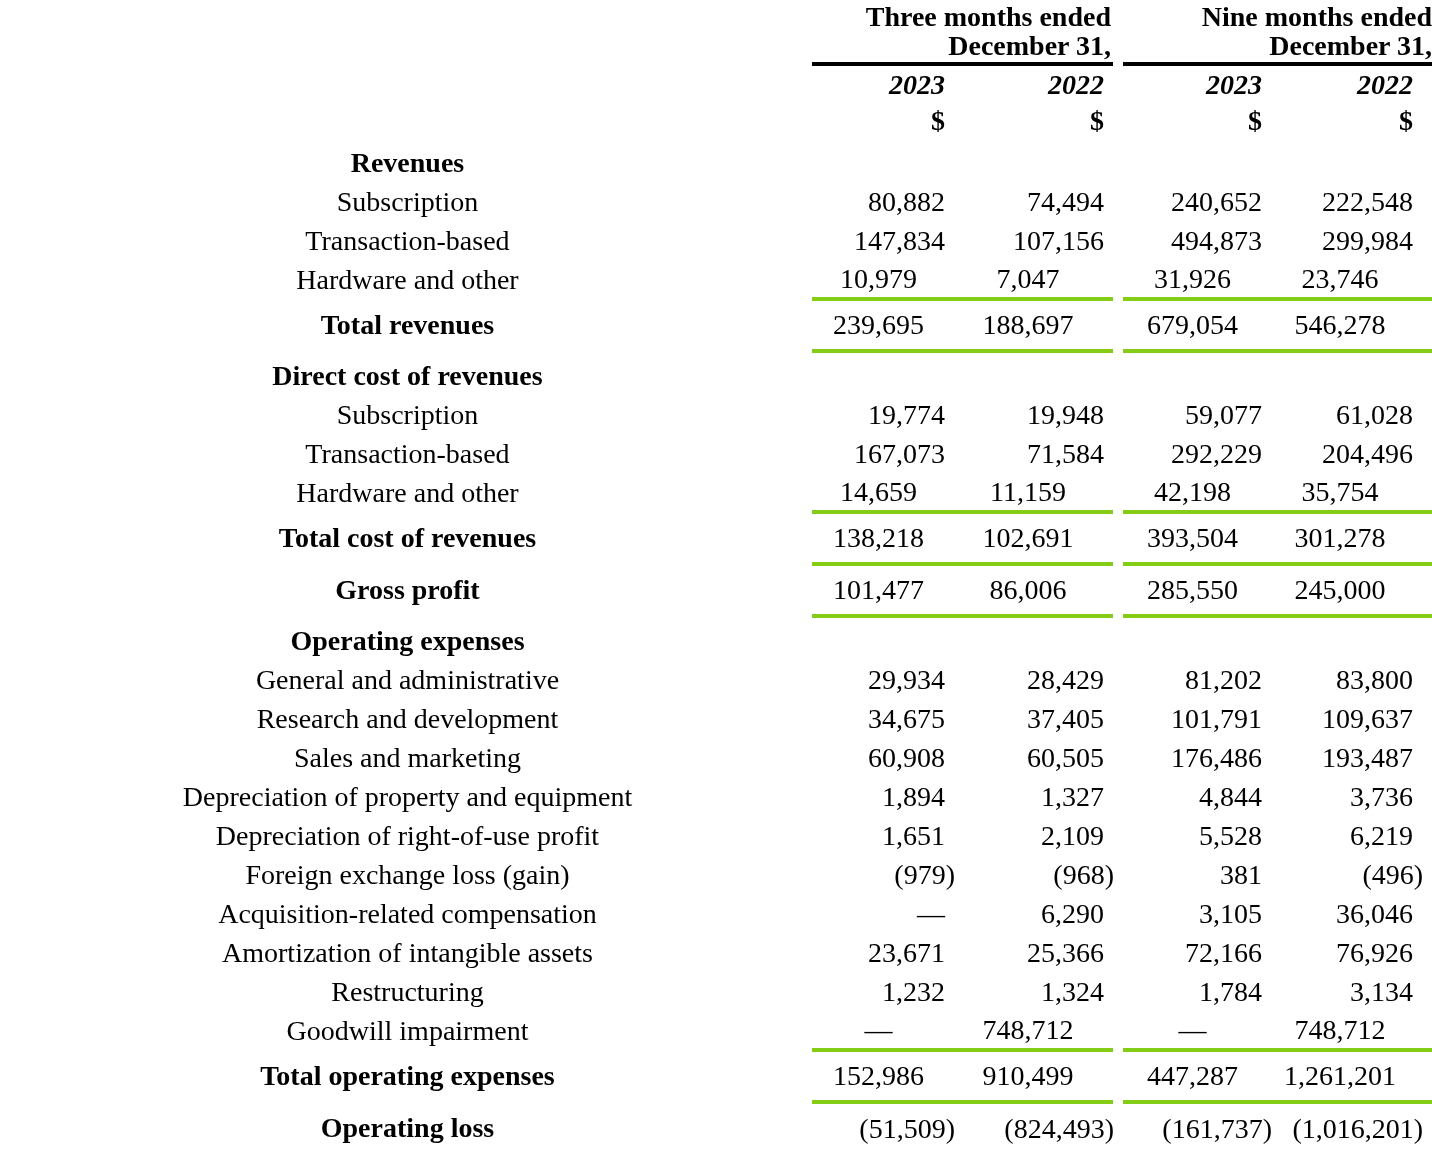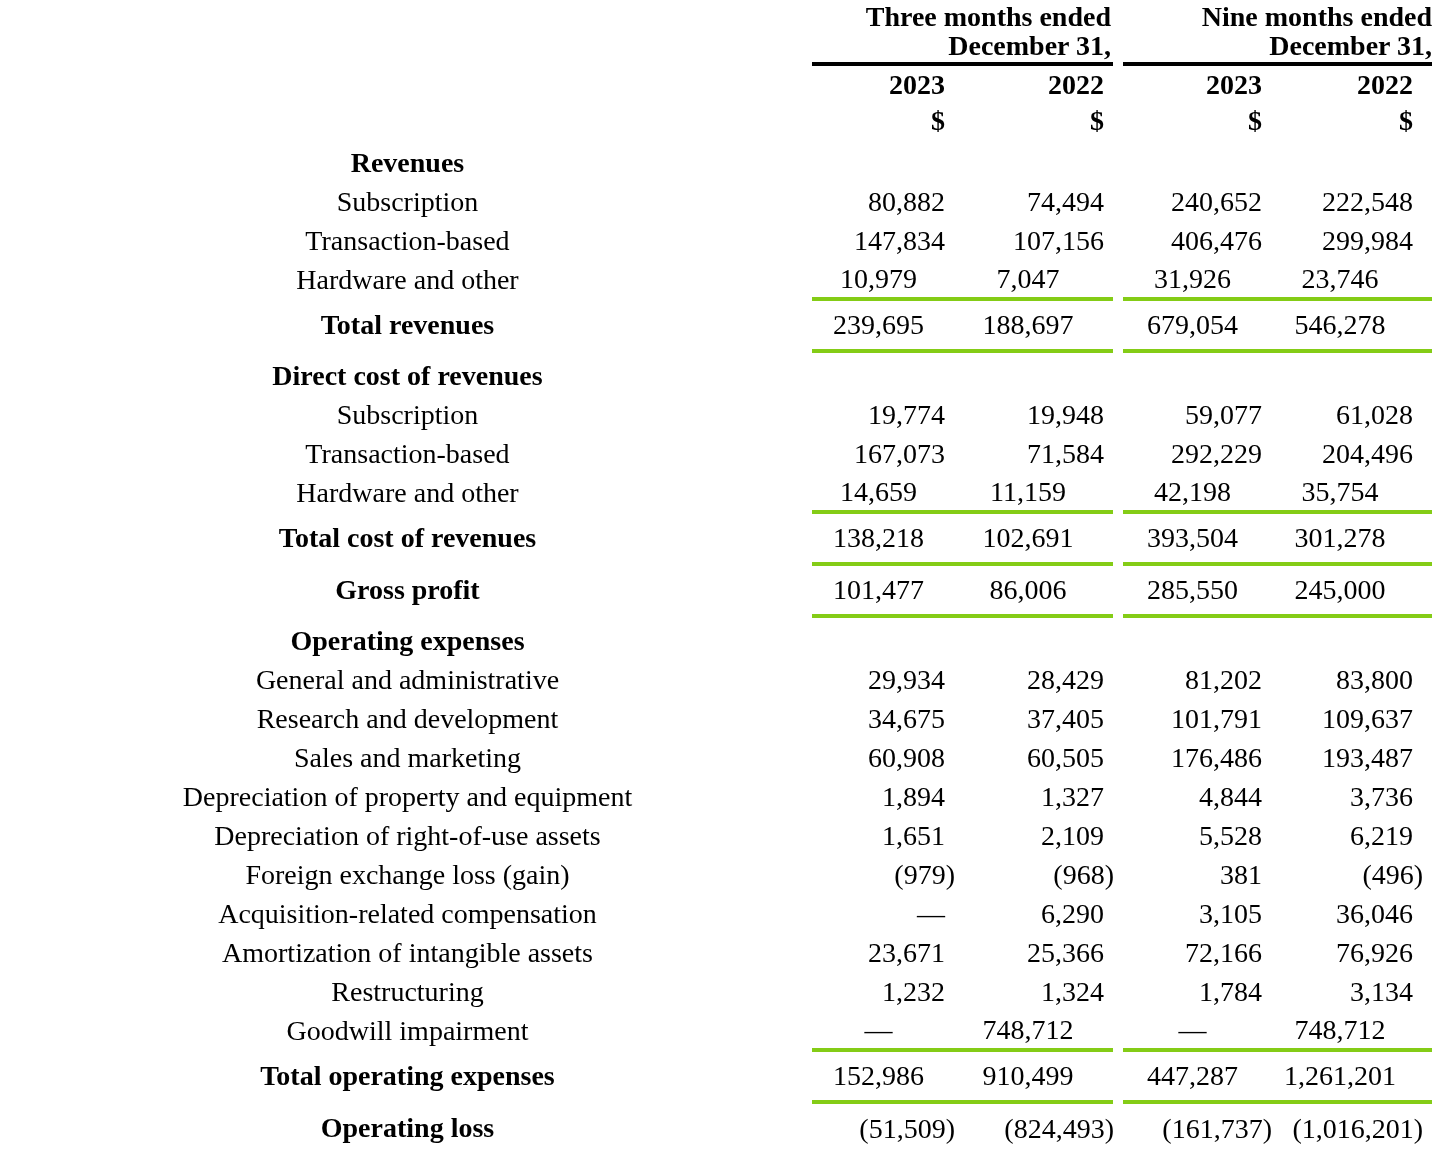--- a/index.html
+++ b/index.html
@@ -56,21 +56,21 @@
     text-align: right;
     vertical-align: bottom;
     font-weight: bold;
     line-height: 29px;
     border-bottom: 4px solid #000;
     padding-bottom: 2px;
     margin-top: 24px;
   }
   th.group-title.g1 { padding-right: 2px; }
   th.group-title.g2 { }
-  tr.year-header-row { height: 40px; }
+  tr.year-header-row { height: 40px; font-style: italic; }
   tr.year-header-row th { font-weight: bold; vertical-align: middle; }
   tr.currency-header-row { height: 34px; }
   tr.currency-header-row th { font-weight: bold; vertical-align: middle; }
 
   
   tr.row-section { height: 44px; }
   tr.row-section td { vertical-align: bottom; padding-bottom: 3px; }
   tr.row-section td.label { font-weight: bold; }
   tr.row-item { height: 39px; }
   tr.row-item td { vertical-align: middle; }
@@ -136,21 +136,21 @@
         <td class="val v2"><span>74,494</span></td>
         <td class="gap"></td>
         <td class="val v3"><span>240,652</span></td>
         <td class="val v4"><span>222,548</span></td>
       </tr>
       <tr class="row-item">
         <td class="label">Transaction-based</td>
         <td class="val v1"><span>147,834</span></td>
         <td class="val v2"><span>107,156</span></td>
         <td class="gap"></td>
-        <td class="val v3"><span>406,476</span></td>
+        <td class="val v3"><span>494,873</span></td>
         <td class="val v4"><span>299,984</span></td>
       </tr>
       <tr class="row-item rule-below">
         <td class="label">Hardware and other</td>
         <td class="val v1"><span>10,979</span></td>
         <td class="val v2"><span>7,047</span></td>
         <td class="gap"></td>
         <td class="val v3"><span>31,926</span></td>
         <td class="val v4"><span>23,746</span></td>
       </tr>
@@ -244,21 +244,21 @@
       </tr>
       <tr class="row-item">
         <td class="label">Depreciation of property and equipment</td>
         <td class="val v1"><span>1,894</span></td>
         <td class="val v2"><span>1,327</span></td>
         <td class="gap"></td>
         <td class="val v3"><span>4,844</span></td>
         <td class="val v4"><span>3,736</span></td>
       </tr>
       <tr class="row-item">
-        <td class="label">Depreciation of right-of-use assets</td>
+        <td class="label">Depreciation of right-of-use profit</td>
         <td class="val v1"><span>1,651</span></td>
         <td class="val v2"><span>2,109</span></td>
         <td class="gap"></td>
         <td class="val v3"><span>5,528</span></td>
         <td class="val v4"><span>6,219</span></td>
       </tr>
       <tr class="row-item">
         <td class="label">Foreign exchange loss (gain)</td>
         <td class="val v1"><span class="neg">(979)</span></td>
         <td class="val v2"><span class="neg">(968)</span></td>

